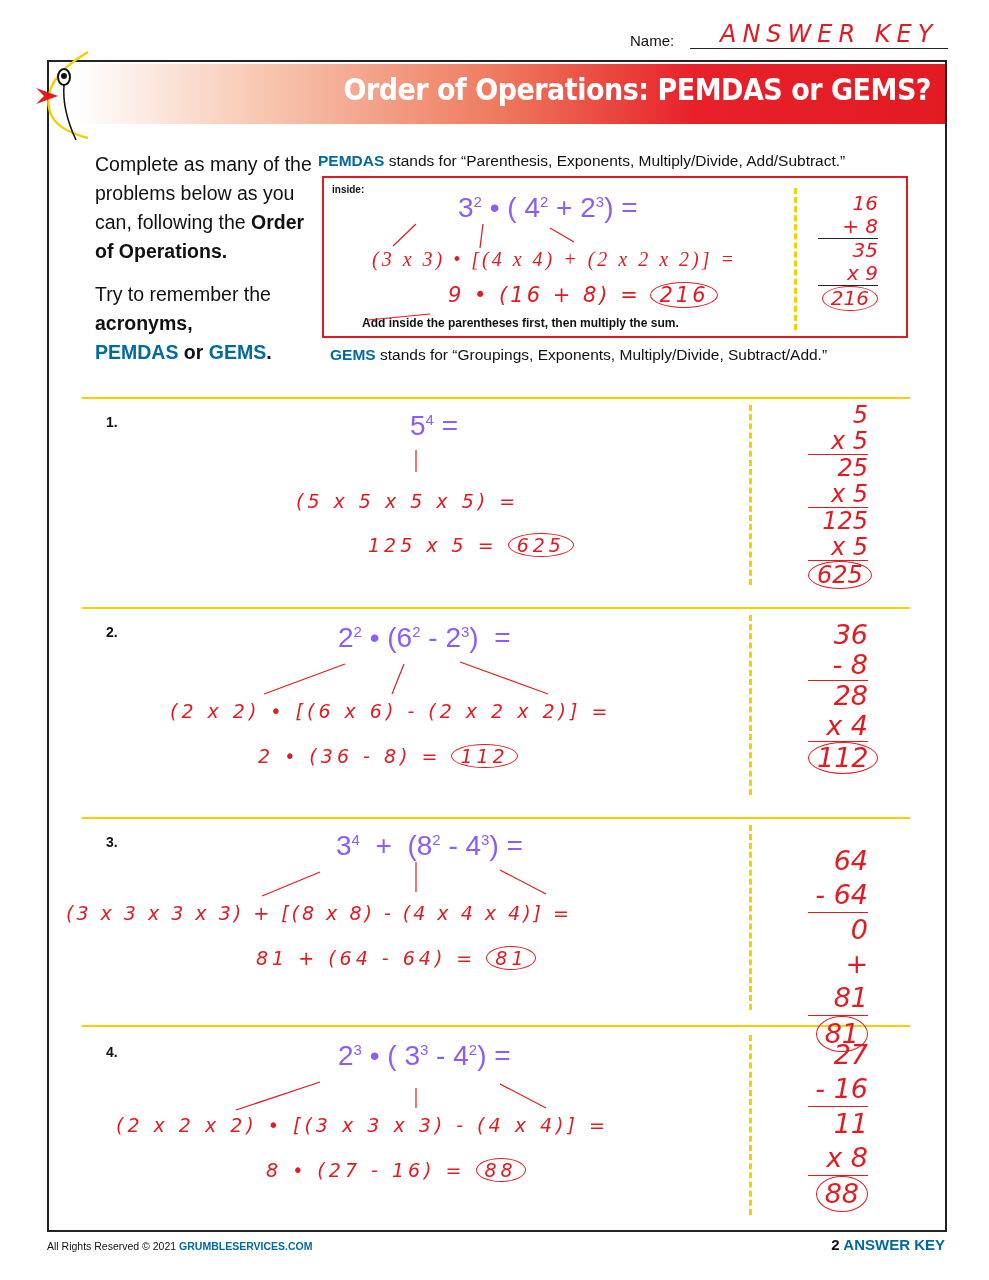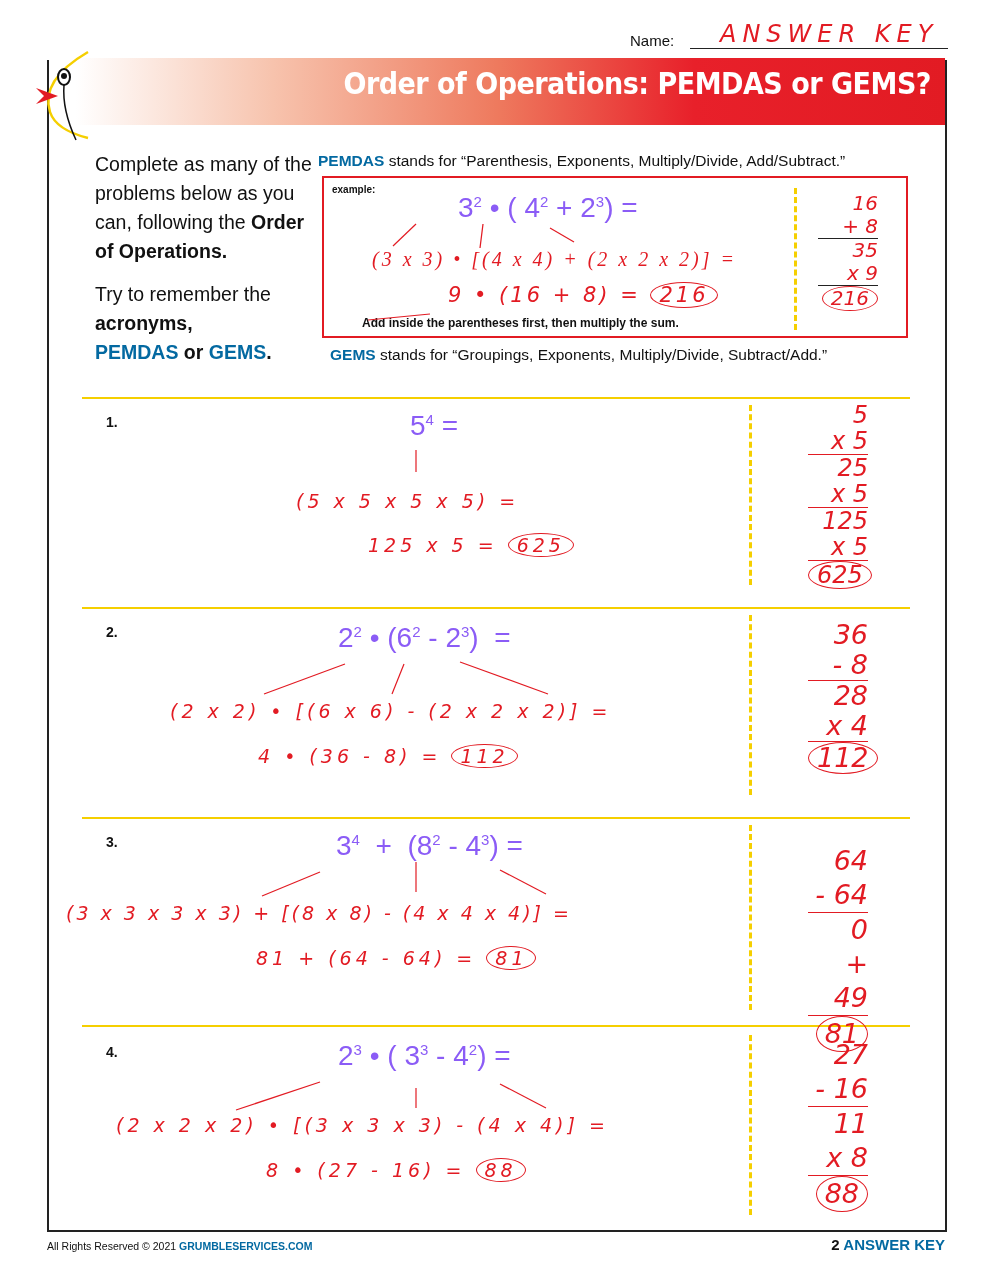--- a/index.html
+++ b/index.html
@@ -4,21 +4,21 @@
 <style>
   html,body{margin:0;padding:0;background:#fff;}
   body{width:989px;height:1280px;position:relative;overflow:hidden;font-family:"Liberation Sans",sans-serif;color:#111;}
   .abs{position:absolute;}
   .hand{font-family:"DejaVu Sans",sans-serif;font-style:italic;color:#e21b23;font-weight:300;}
   .red{color:#0369a1;}
   .name-row{left:630px;top:32px;font-size:15px;}
   .name-line{left:690px;top:48px;width:258px;height:1px;background:#222;}
   .name-val{left:720px;top:20px;font-size:24px;letter-spacing:6px;}
   .frame{left:47px;top:60px;width:900px;height:1172px;border:2px solid #222;box-sizing:border-box;}
-  .banner{left:49px;top:58px;width:896px;height:67px;background:linear-gradient(90deg,#fff 3%,#f7c3ad 25%,#ee7a5e 50%,#e8202a 72%,#e21b23 100%);}
+  .banner{left:49px;top:64px;width:896px;height:60px;background:linear-gradient(90deg,#fff 3%,#f7c3ad 25%,#ee7a5e 50%,#e8202a 72%,#e21b23 100%);}
   .banner-title{right:14px;top:8px;color:#fff;font-size:30px;font-weight:bold;font-family:"DejaVu Sans",sans-serif;font-stretch:condensed;letter-spacing:-0.5px;}
   .intro{left:84px;top:150px;width:230px;font-size:19.5px;line-height:29px;margin-left:11px;}
   .intro p{margin:0 0 14px 0;}
   .pemdas-line{left:318px;top:152px;font-size:15.5px;}
   .gems-line{left:330px;top:346px;font-size:15.5px;}
   .bold{font-weight:bold;}
   .example-box{left:322px;top:176px;width:586px;height:162px;border:2px solid #e21b23;box-sizing:border-box;}
   .example-label{left:8px;top:6px;font-size:10px;font-weight:bold;}
   .eq{font-weight:normal;color:#8b5cf6;font-size:28px;}
   .eq sup{font-size:15px;}
@@ -56,21 +56,21 @@
   <p><span>Complete as many of the problems below as you can, following the</span> <span class="bold">Order of Operations.</span></p>
   <p><span>Try to remember the</span> <span class="bold">acronyms,</span><br>
   <span class="bold red">PEMDAS</span> <span class="bold">or</span> <span class="bold red">GEMS</span><span class="bold">.</span></p>
 </div>
 
 <div class="abs pemdas-line">
   <span class="bold red">PEMDAS</span> <span>stands for “Parenthesis, Exponents, Multiply/Divide, Add/Subtract.”</span>
 </div>
 
 <div class="abs example-box">
-  <div class="abs example-label">example:</div>
+  <div class="abs example-label">inside:</div>
   <div class="abs eq" style="left:134px;top:14px;">3<sup>2</sup> • ( 4<sup>2</sup> + 2<sup>3</sup>) =</div>
   <div class="abs hand" style="left:48px;top:70px;font-size:20px;letter-spacing:3px;font-family:Liberation Serif, serif;">(3 x 3) • [(4 x 4) + (2 x 2 x 2)] =</div>
   <div class="abs hand" style="left:124px;top:104px;font-size:21px;letter-spacing:3px;"><span>9 • (16 + 8)  =</span> <span class="circ">216</span></div>
   <div class="abs" style="left:38px;top:138px;font-size:12px;font-weight:bold;">Add inside the parentheses first, then multiply the sum.</div>
   <div class="abs vdash" style="left:470px;top:10px;height:142px;"></div>
   <div class="abs hand side" style="left:494px;top:14px;font-size:20px;line-height:23px;">
     <div>16</div>
     <div style="border-bottom:1.5px solid #222;">+ 8</div>
     <div>35</div>
     <div style="border-bottom:1.5px solid #222;">x 9</div>
@@ -109,38 +109,38 @@
   <div>25</div>
   <div style="border-bottom:1.5px solid #e21b23;">x 5</div>
   <div>125</div>
   <div style="border-bottom:1.5px solid #e21b23;">x 5</div>
   <div><span class="circ">625</span></div>
 </div>
 
 <div class="abs num" style="left:106px;top:624px;">2.</div>
 <div class="abs eq" style="left:338px;top:622px;">2<sup>2</sup> • (6<sup>2</sup> - 2<sup>3</sup>)&nbsp; =</div>
 <div class="abs hand work" style="left:170px;top:700px;">(2 x 2) • [(6 x 6) - (2 x 2 x 2)] =</div>
-<div class="abs hand work" style="left:258px;top:744px;"><span>4 • (36 - 8)    =</span> <span class="circ">112</span></div>
+<div class="abs hand work" style="left:258px;top:744px;"><span>2 • (36 - 8)    =</span> <span class="circ">112</span></div>
 <div class="abs hand side" style="left:808px;top:620px;line-height:30px;font-size:27px;">
   <div>36</div>
   <div style="border-bottom:1.5px solid #e21b23;">- 8</div>
   <div>28</div>
   <div style="border-bottom:1.5px solid #e21b23;">x 4</div>
   <div><span class="circ">112</span></div>
 </div>
 
 <div class="abs num" style="left:106px;top:834px;">3.</div>
 <div class="abs eq" style="left:336px;top:830px;">3<sup>4</sup>&nbsp; + &nbsp;(8<sup>2</sup> - 4<sup>3</sup>) =</div>
 <div class="abs hand work" style="left:66px;top:902px;letter-spacing:3px;">(3 x 3 x 3 x 3) + [(8 x 8) - (4 x 4 x 4)] =</div>
 <div class="abs hand work" style="left:256px;top:946px;"><span>81  +  (64 - 64)  =</span> <span class="circ">81</span></div>
 <div class="abs hand side" style="left:808px;top:830px;line-height:34px;font-size:27px;margin-top:14px;">
   <div>64</div>
   <div style="border-bottom:1.5px solid #e21b23;">- 64</div>
   <div>0</div>
-  <div style="border-bottom:1.5px solid #e21b23;">+ 49</div>
+  <div style="border-bottom:1.5px solid #e21b23;">+ 81</div>
   <div><span class="circ">81</span></div>
 </div>
 
 <div class="abs num" style="left:106px;top:1044px;">4.</div>
 <div class="abs eq" style="left:338px;top:1040px;">2<sup>3</sup> • ( 3<sup>3</sup> - 4<sup>2</sup>) =</div>
 <div class="abs hand work" style="left:116px;top:1114px;">(2 x 2 x 2) • [(3 x 3 x 3) - (4 x 4)] =</div>
 <div class="abs hand work" style="left:266px;top:1158px;"><span>8 • (27 - 16)    =</span> <span class="circ">88</span></div>
 <div class="abs hand side" style="left:808px;top:1038px;line-height:34px;font-size:27px;">
   <div>27</div>
   <div style="border-bottom:1.5px solid #e21b23;">- 16</div>

